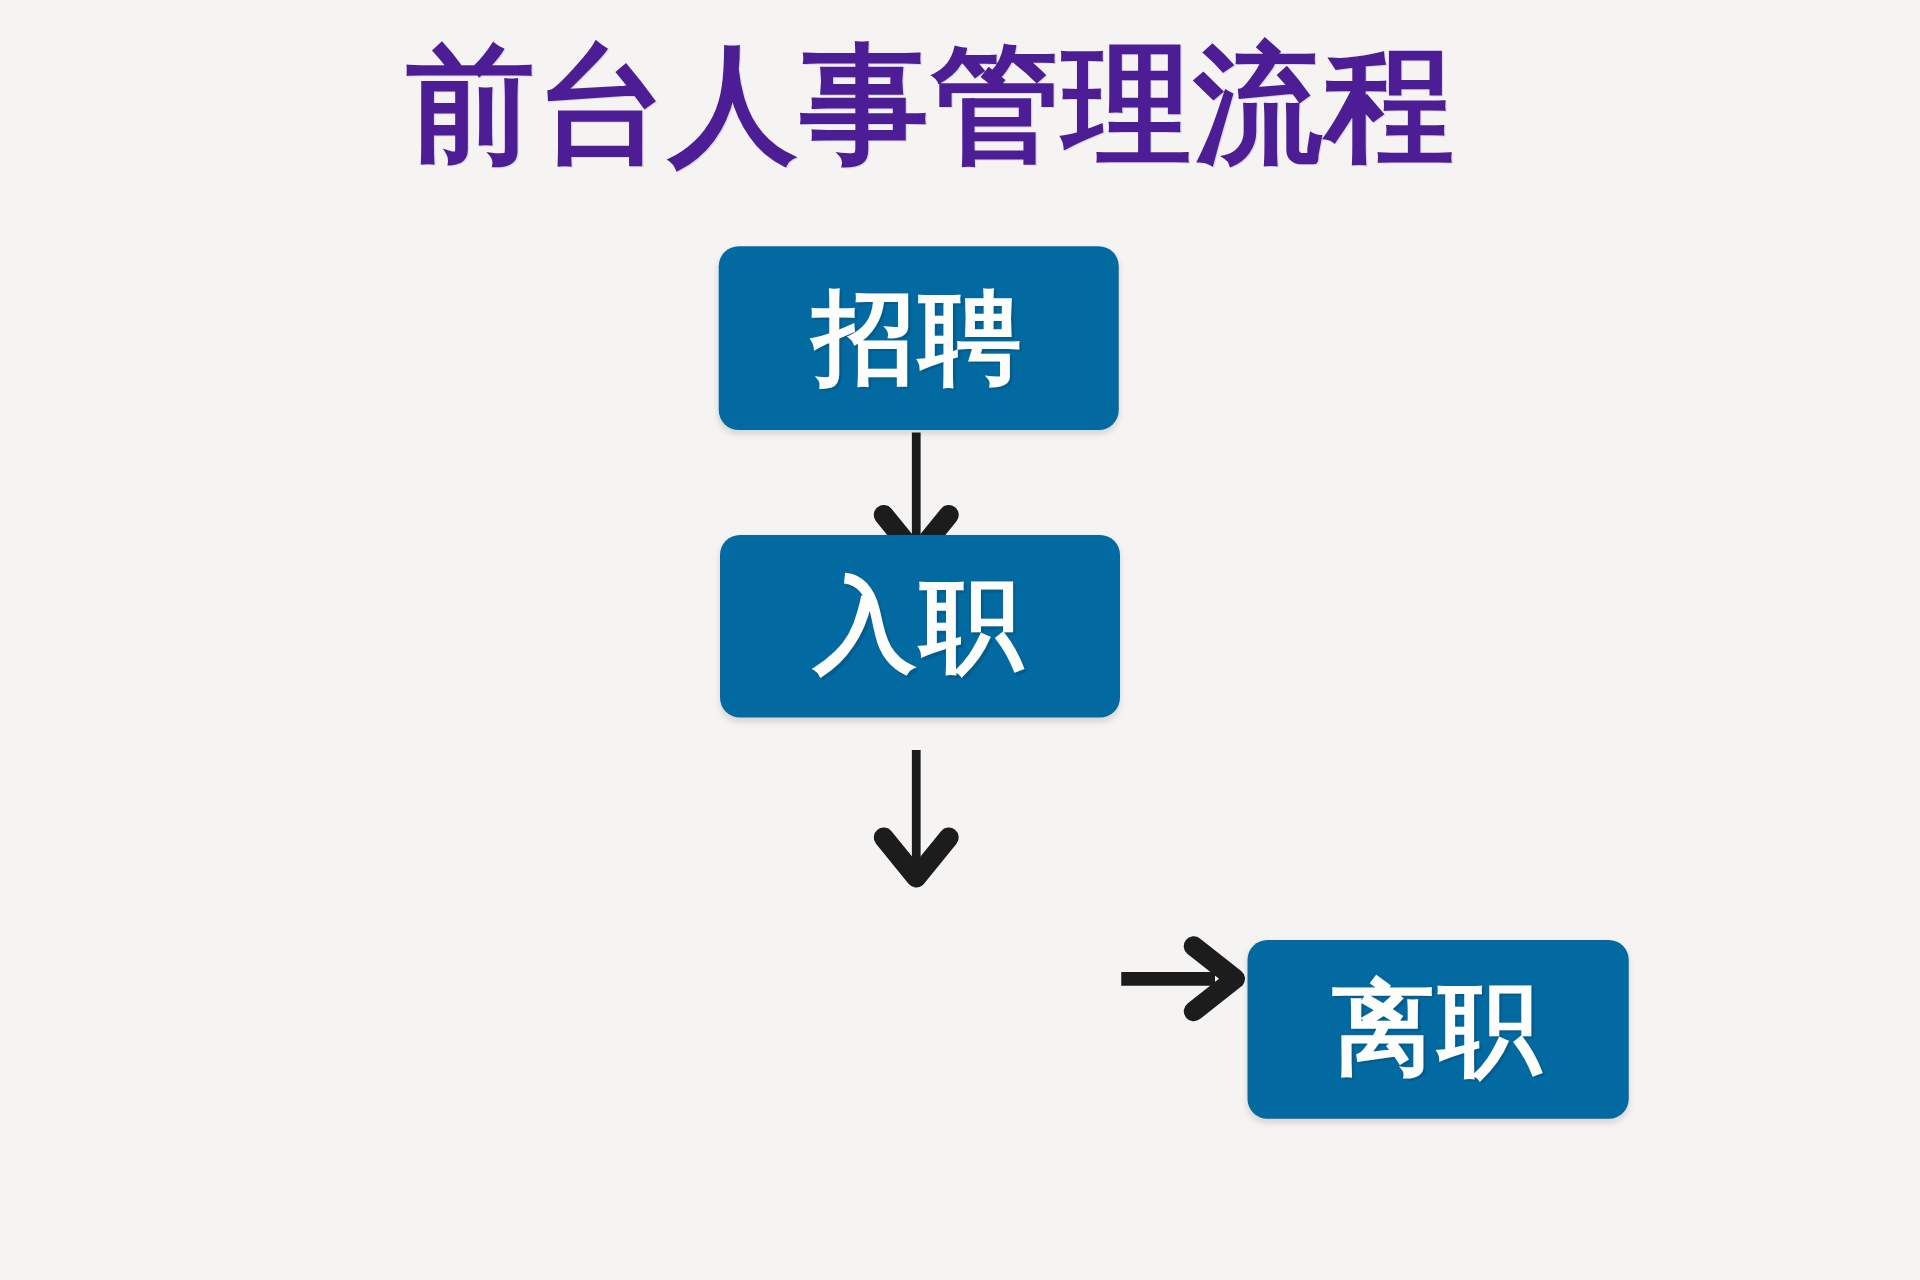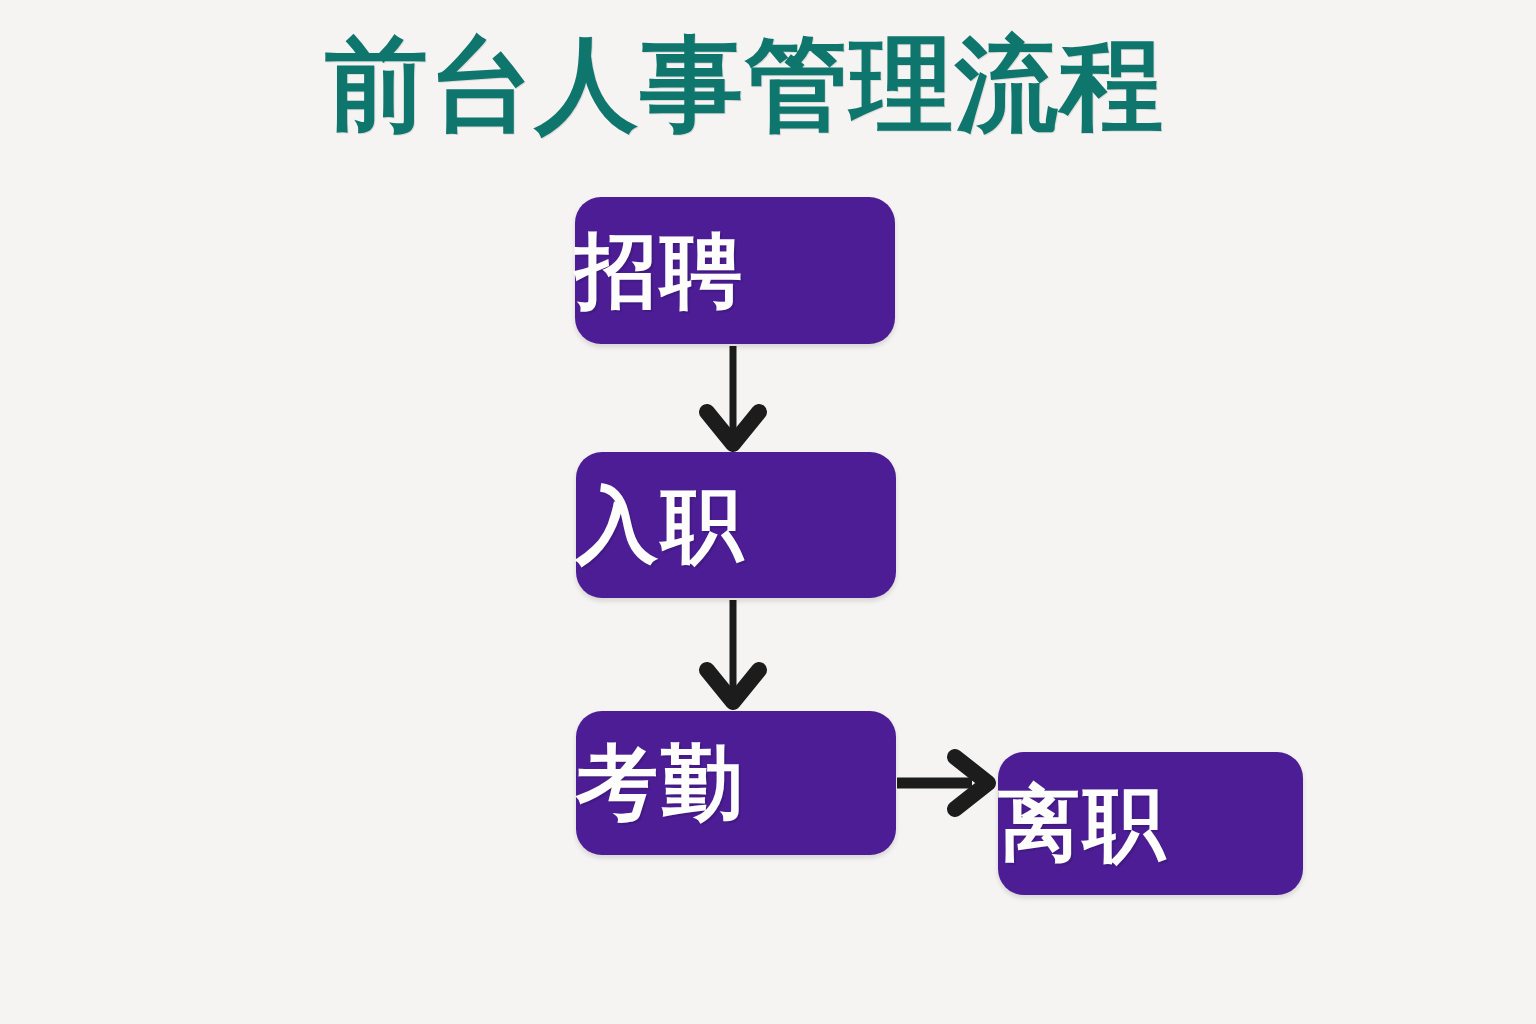--- a/index.html
+++ b/index.html
@@ -20,46 +20,46 @@
     background: #f5f4f2;
   }
   .title {
     position: absolute;
     left: 0;
     top: 22px;
     width: 1490px;
     text-align: center;
     font-size: 103px;
     font-weight: 700;
-    color: #0f766e;
+    color: #4c1d95;
     letter-spacing: 2px;
     line-height: 1.22;
     white-space: nowrap;
     text-shadow: 1px 1px 0 rgba(0,0,0,0.10);
   }
   .node {
     position: absolute;
-    background: #4c1d95;
-    border-radius: 26px;
+    background: #0369a1;
+    border-radius: 16px;
     display: flex;
     align-items: center;
-    justify-content: flex-start;
+    justify-content: center;
     box-shadow: 0 3px 5px rgba(0,0,0,0.13);
   }
   .node-label {
     color: #fdfdfb;
     font-size: 82px;
     font-weight: 700;
     letter-spacing: 3px;
     line-height: 1;
     white-space: nowrap;
     text-shadow: 2px 2px 1px rgba(0,0,0,0.12);
   }
   #node-recruit  { left: 575px; top: 197px; width: 320px; height: 147px; }
-  #node-onboard  { left: 576px; top: 452px; width: 320px; height: 146px; }
+  #node-onboard  { left: 576px; top: 428px; width: 320px; height: 146px; }
   #node-attend   { left: 576px; top: 711px; width: 320px; height: 144px; }
   #node-resign   { left: 998px; top: 712px; width: 305px; height: 143px; margin-top: 40px; }
 
   .arrow-layer {
     position: absolute;
     left: 0;
     top: 0;
     width: 1536px;
     height: 1024px;
     pointer-events: none;
@@ -91,21 +91,18 @@
   </svg>
 
   <div class="node" id="node-recruit">
     <span class="node-label">招聘</span>
   </div>
 
   <div class="node" id="node-onboard">
     <span class="node-label">入职</span>
   </div>
 
-  <div class="node" id="node-attend">
-    <span class="node-label">考勤</span>
-  </div>
 
   <div class="node" id="node-resign">
     <span class="node-label">离职</span>
   </div>
 
 </div>
 
 </body></html>

